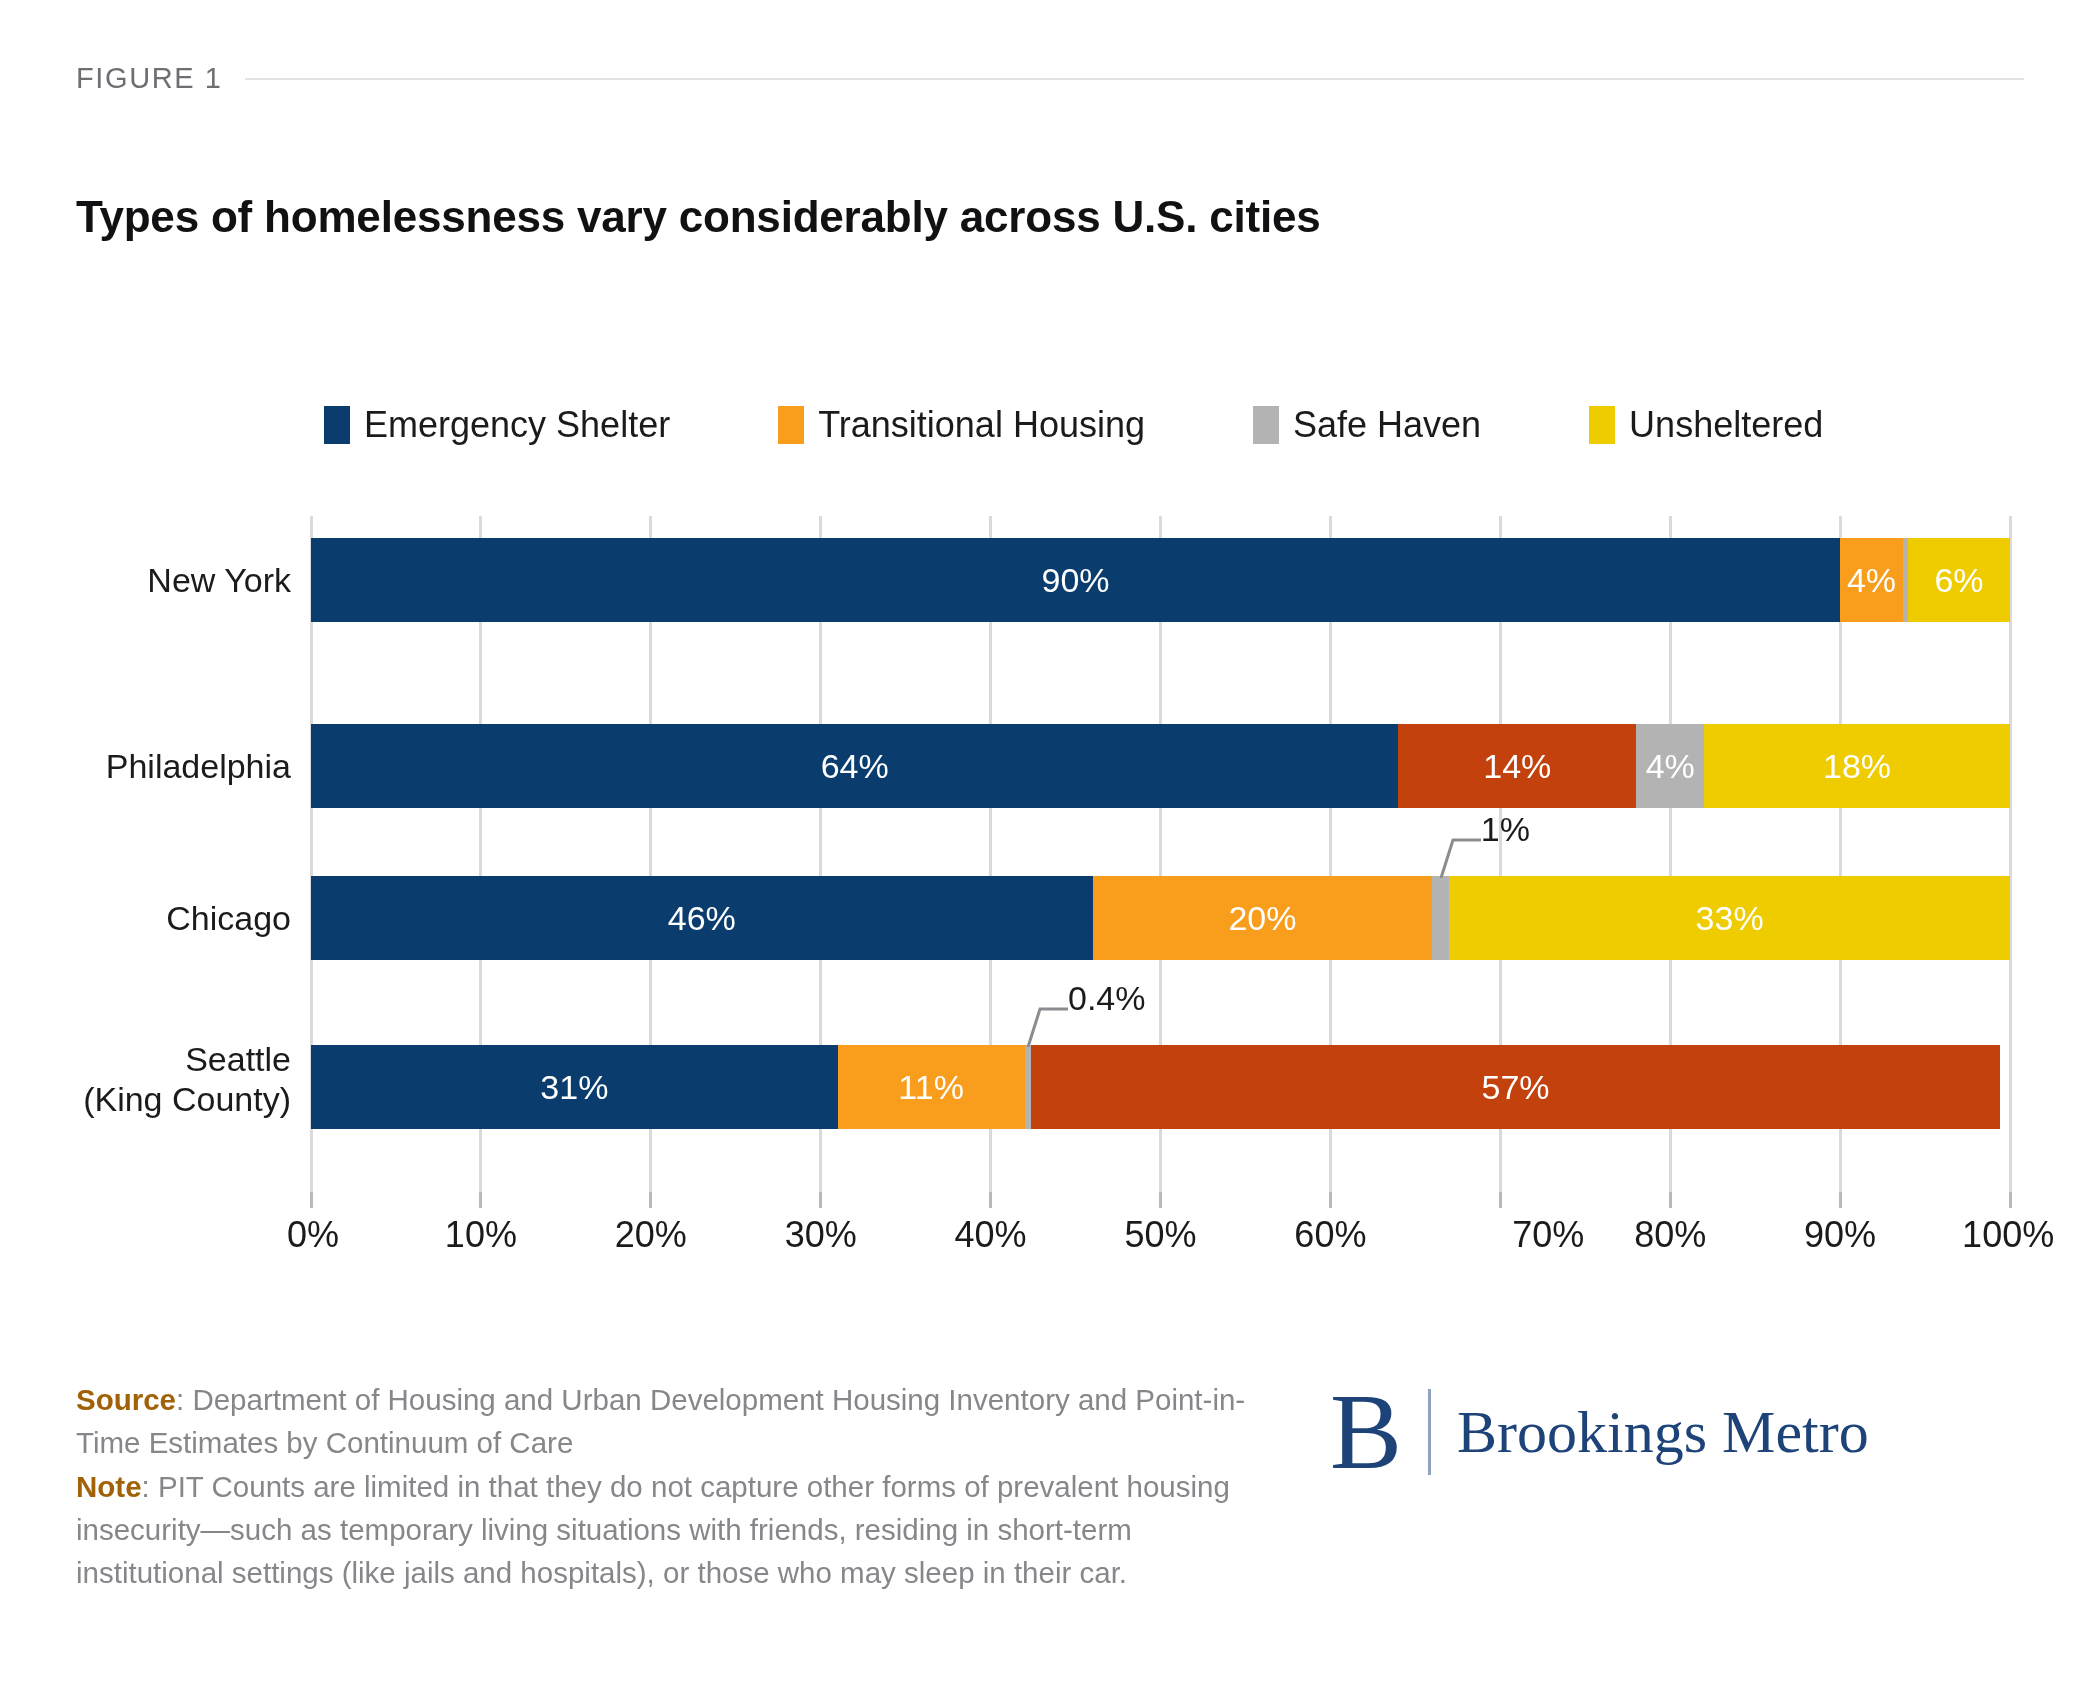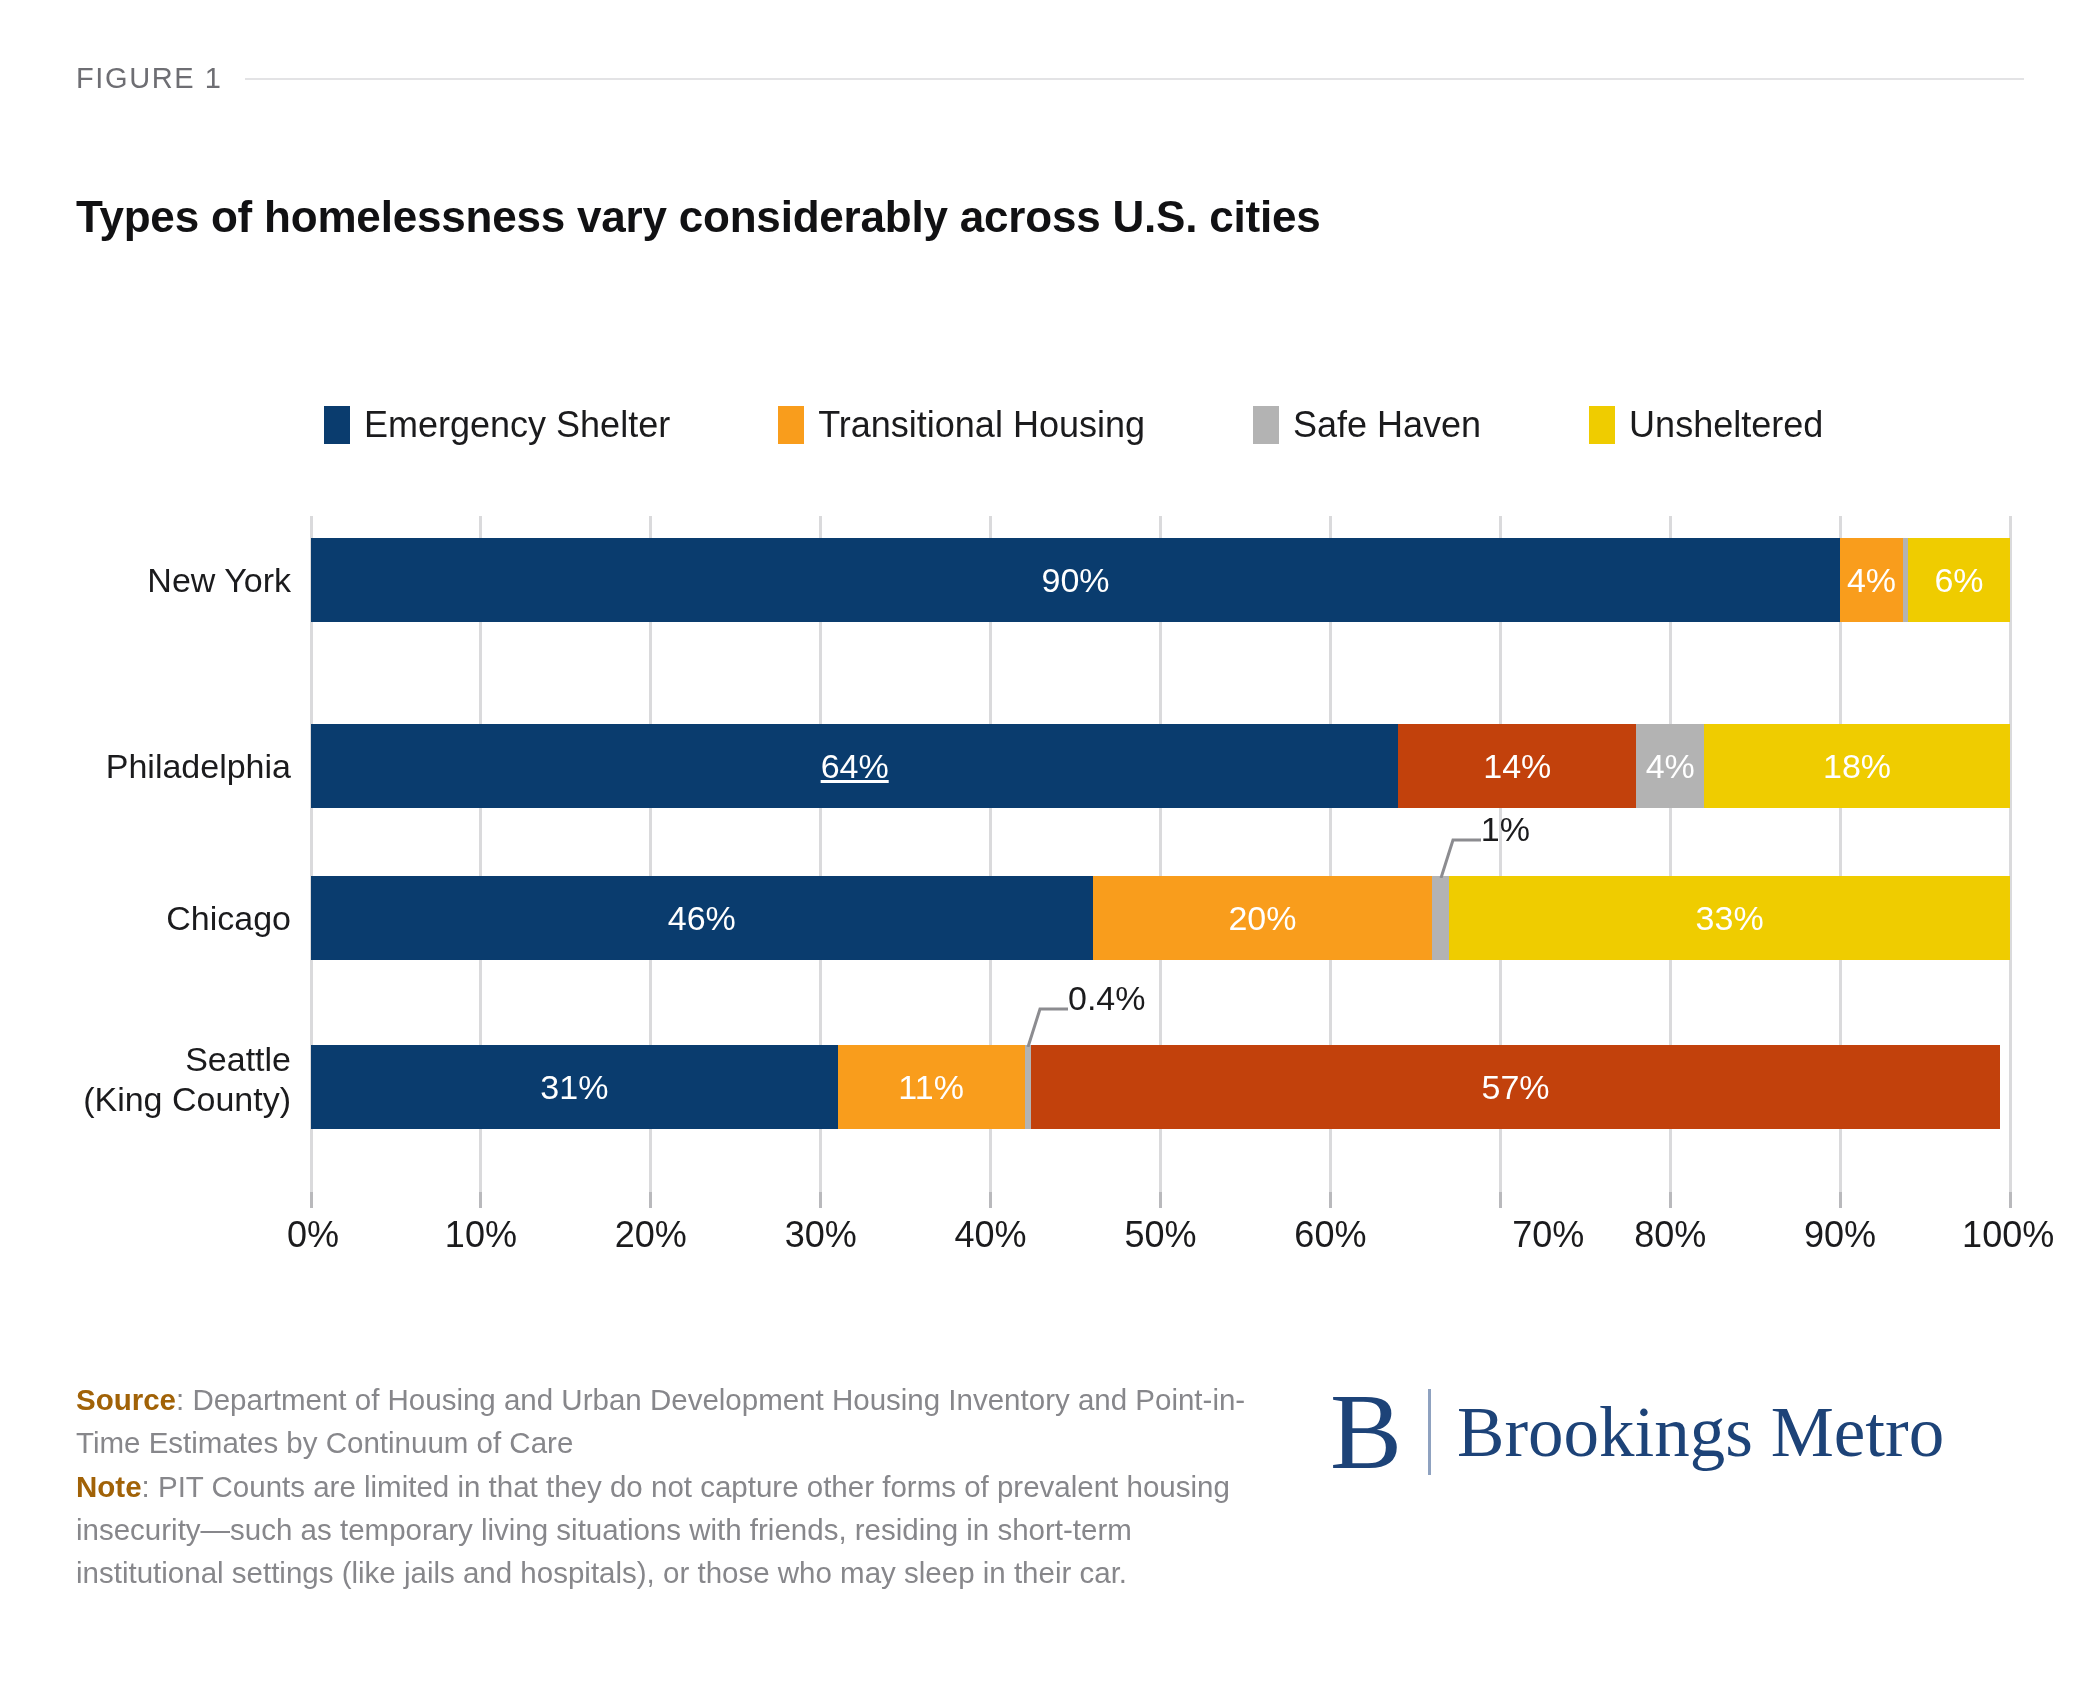--- a/index.html
+++ b/index.html
@@ -202,21 +202,21 @@
     color: #1d4378;
     letter-spacing: 0;
   }
   .logo-div {
     width: 3px;
     height: 86px;
     background: #8fa2c0;
   }
   .logo-word {
     font-family: "Liberation Serif", serif;
-    font-size: 71px;
+    font-size: 60px;
     line-height: 1;
     color: #1d4378;
     white-space: nowrap;
   }
 </style>
 </head>
 <body>
 
 <div class="figure-head">
   <span class="figure-label">FIGURE 1</span>
@@ -267,21 +267,21 @@
         <div class="seg" style="width: 3.7%; background: rgb(249, 157, 28);">
           <span>4%</span>
         </div>
         <div class="seg" style="width: 0.3%; background: rgb(179, 179, 179);"></div>
         <div class="seg" style="width: 6%; background: rgb(239, 204, 0);">
           <span>6%</span>
         </div>
       </div>
       <div class="row" style="top: 208px;">
         <div class="row-label" style="line-height: 84px; padding-top: 0px;"><span>Philadelphia</span></div>
-        <div class="seg" style="width: 64%; background: rgb(10, 60, 110); text-decoration: underline;">
+        <div class="seg" style="width: 64%; background: rgb(10, 60, 110);">
           <span>64%</span>
         </div>
         <div class="seg" style="width: 14%; background: #c2410c;">
           <span>14%</span>
         </div>
         <div class="seg" style="width: 4%; background: rgb(179, 179, 179);">
           <span>4%</span>
         </div>
         <div class="seg" style="width: 18%; background: rgb(239, 204, 0);">
           <span>18%</span>

